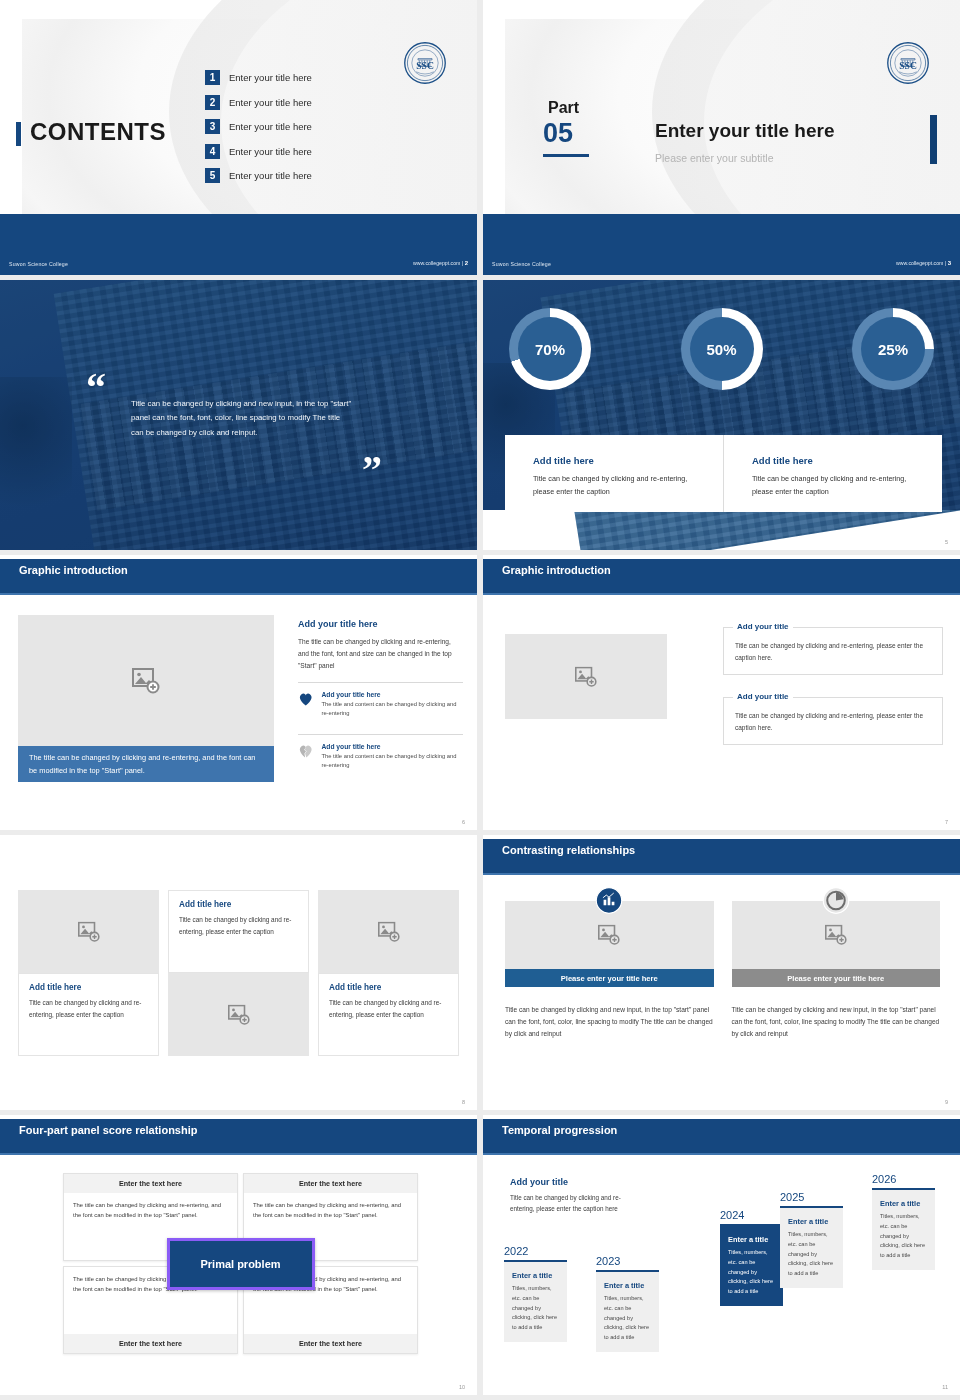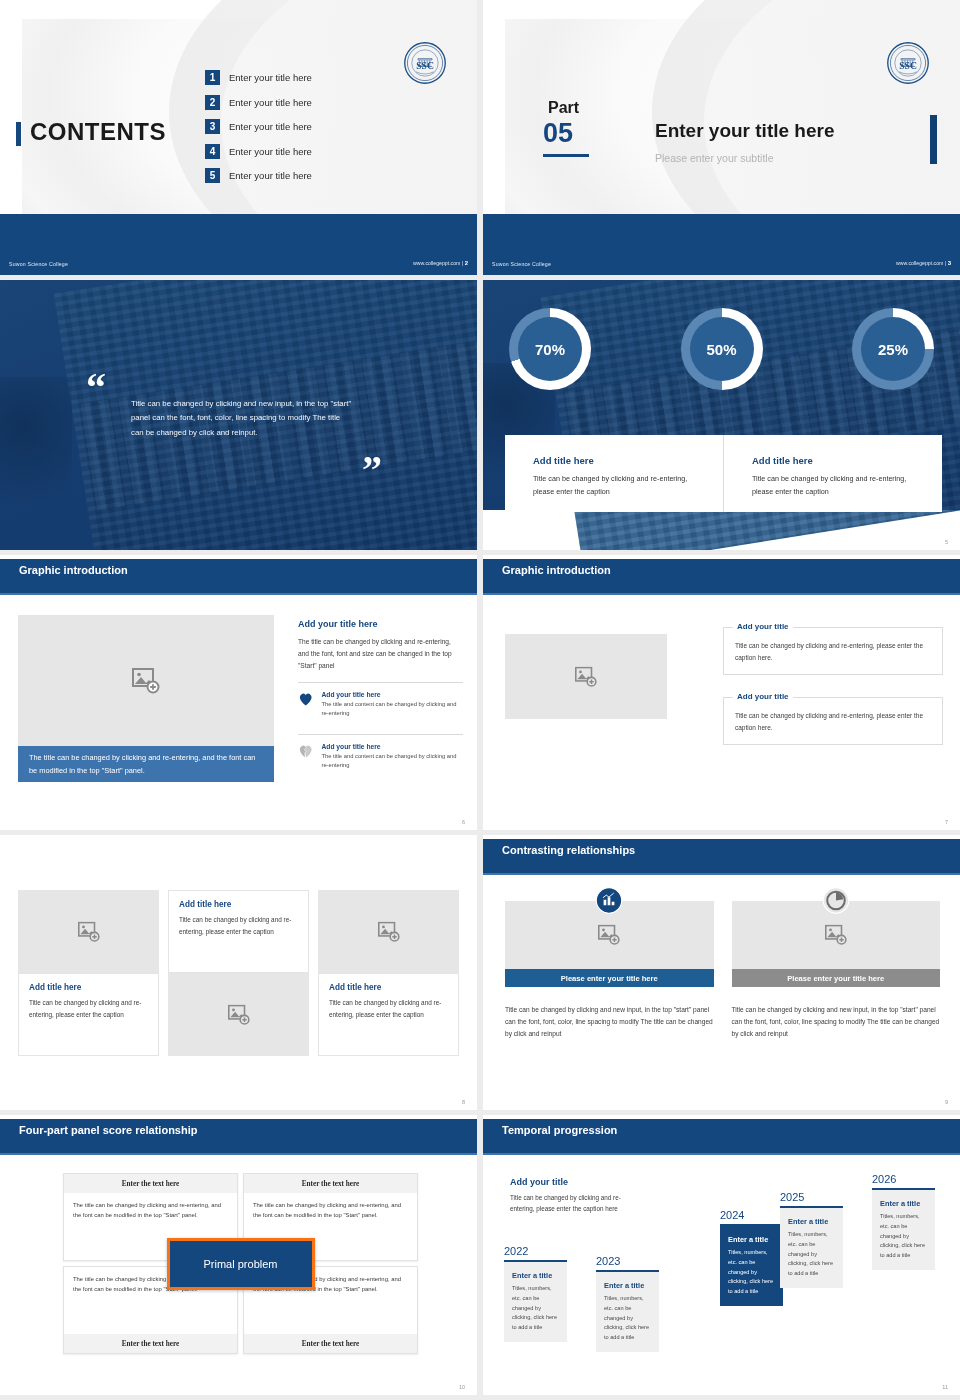--- a/index.html
+++ b/index.html
@@ -108,25 +108,25 @@
   .s9-col { flex:1; }
   .s9-icon { position:absolute; top:-14px; left:50%; transform:translateX(-50%); width:27px; height:27px; border-radius:50%; }
   .s9-top { position:relative; height:68px; background:#e6e6e6; }
   .s9-bar { height:18px; color:#fff; font-size:7.6px; font-weight:bold; display:flex; align-items:center; justify-content:center; }
   .s9-p { margin-top:17px; font-size:6.6px; line-height:1.85; color:#3b3b3b; }
 
   
   .s10 { position:absolute; left:63px; top:58px; width:355px; }
   .s10-row { display:flex; gap:5px; }
   .s10-box { flex:1; background:#fff; border:1px solid #e2e2e2; box-shadow:0 1px 2px rgba(0,0,0,.07); height:88px; display:flex; flex-direction:column; }
-  .s10-cap { background:#f2f2f2; height:19px; display:flex; align-items:center; justify-content:center; font-size:7.2px; font-weight:bold; color:#2a2a2a;font-family:Liberation Serif, serif; }
+  .s10-cap { background:#f2f2f2; height:19px; display:flex; align-items:center; justify-content:center; font-size:7.2px; font-weight:bold; color:#2a2a2a; }
   .s10-body { flex:1; padding:7px 9px; font-size:5.9px; line-height:1.75; color:#3b3b3b; }
   .s10-center { position:absolute; left:50%; top:50%; transform:translate(-50%,-50%); width:148px; height:52px;
-    background:#15477f; color:#fff; font-size:11px; font-weight:normal; display:flex; align-items:center; justify-content:center;
-    border:3px solid #f97316; box-shadow:0 1px 3px rgba(0,0,0,.25); }
+    background:#15477f; color:#fff; font-size:11px; font-weight:bold; display:flex; align-items:center; justify-content:center;
+    border:3px solid #8b5cf6; box-shadow:0 1px 3px rgba(0,0,0,.25); }
 
   
   .s11-intro { position:absolute; left:27px; top:62px; width:118px; }
   .s11-intro h3 { font-size:9px; color:#15477f; margin-bottom:5px; }
   .s11-intro p { font-size:6.3px; line-height:1.8; color:#3b3b3b; }
   .tl-item { position:absolute; width:63px; }
   .tl-year { font-size:11px; font-weight:normal; color:#15477f; margin-bottom:3px; }
   .tl-card { background:#efefef; padding:9px 8px; }
   .tl-card.active { background:#15477f; }
   .tl-card h5 { font-size:7.4px; color:#15477f; margin-bottom:4px; }

